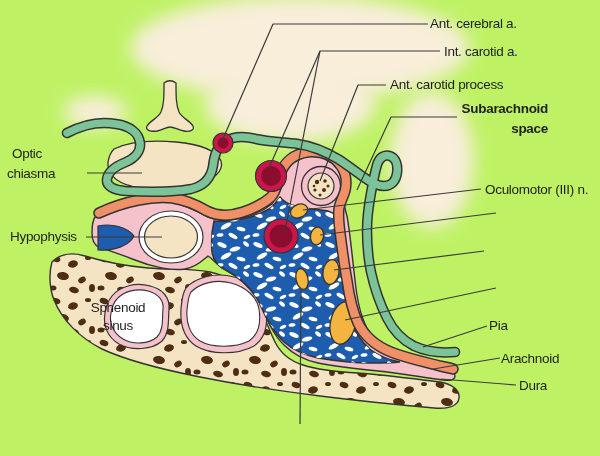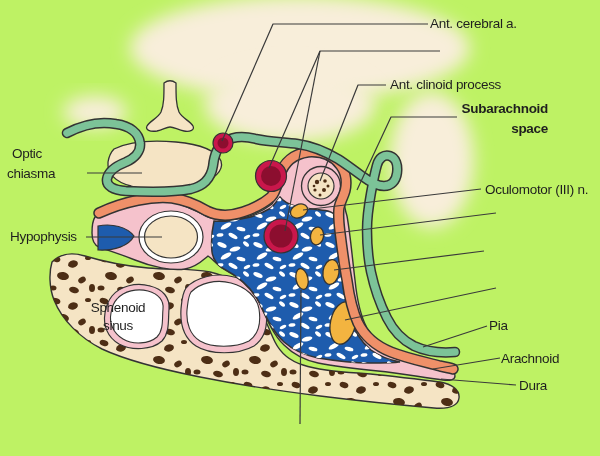--- a/index.html
+++ b/index.html
@@ -186,21 +186,22 @@
     <polyline points="487,326 423,347"></polyline>
     <polyline points="500,358 433,369"></polyline>
     <polyline points="516,385 441,379"></polyline>
     <polyline points="87,173 142,173"></polyline>
     <polyline points="86,237 162,237"></polyline>
     <polyline points="301,290 300,424"></polyline>
   </g>
 </svg>
 
 <div class="lbl" style="left:430px;top:16px">Ant. cerebral a.</div>
-<div class="lbl" style="left:390px;top:77px">Ant. clinoid process</div>
+<div class="lbl" style="left:444px;top:44px">Int. carotid a.</div>
+<div class="lbl" style="left:390px;top:77px">Ant. carotid process</div>
 <div class="lbl ralign" style="left:440px;top:101px;width:108px">Subarachnoid</div>
 <div class="lbl" style="left:485px;top:182px">Oculomotor (III) n.</div>
 <div class="lbl ralign" style="left:440px;top:121px;width:108px">space</div>
 <div class="lbl" style="left:489px;top:318px">Pia</div>
 <div class="lbl" style="left:501px;top:351px">Arachnoid</div>
 <div class="lbl" style="left:519px;top:378px">Dura</div>
 <div class="lbl" style="left:12px;top:146px">Optic</div>
 <div class="lbl" style="left:7px;top:166px">chiasma</div>
 <div class="lbl" style="left:10px;top:229px">Hypophysis</div>
 <div class="lbl calign" style="left:86px;top:300px;width:64px">Sphenoid</div>

